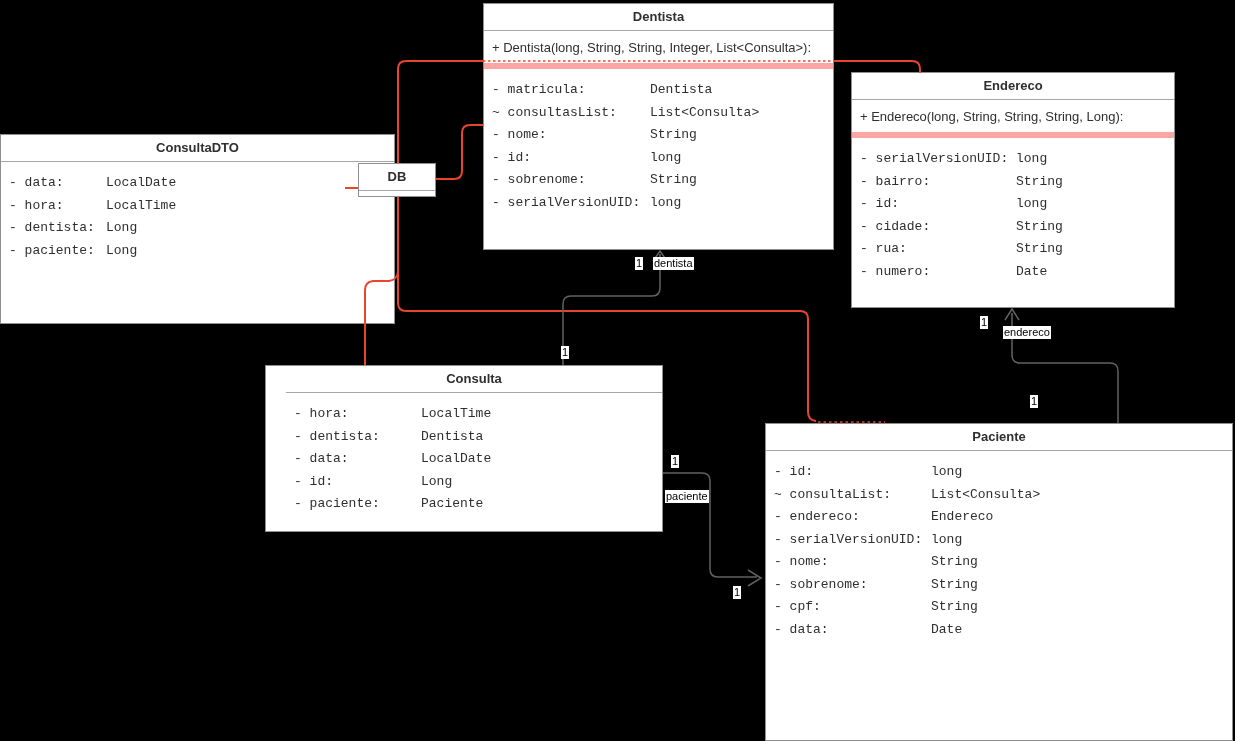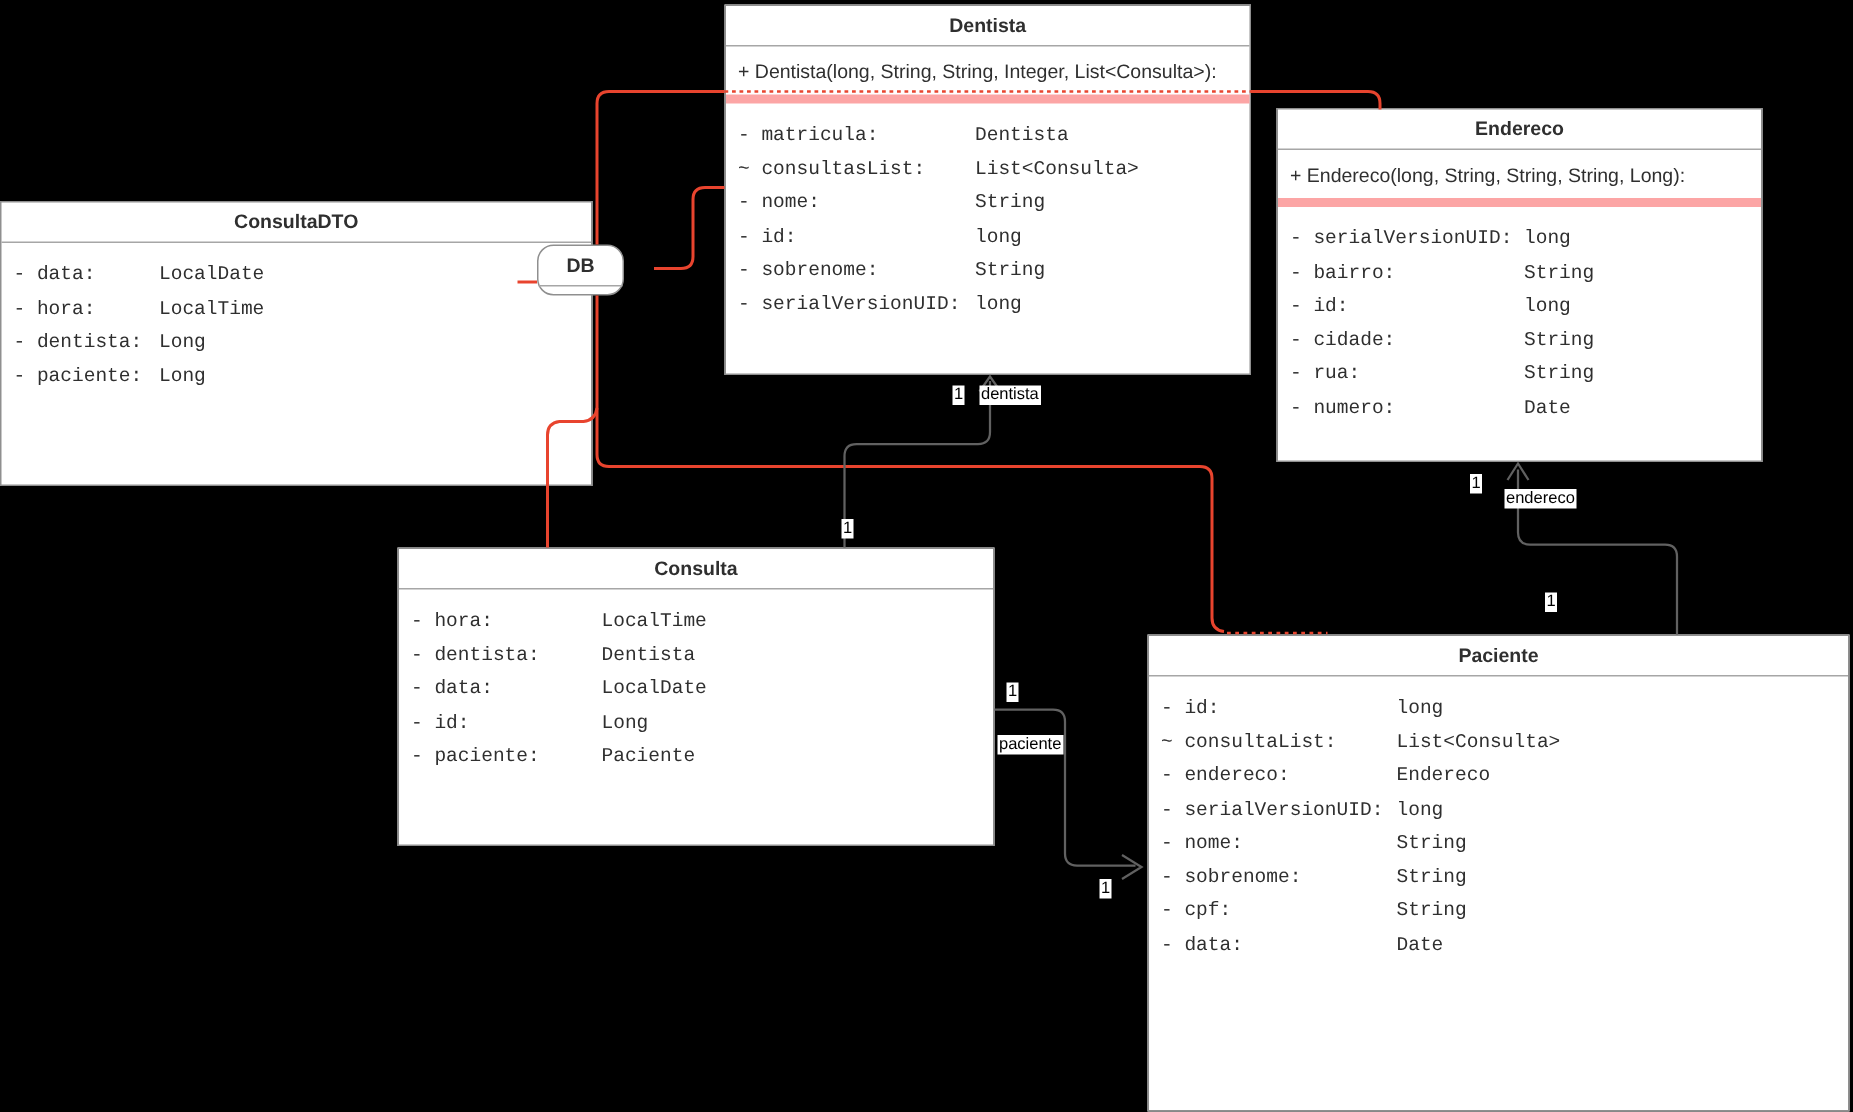--- a/index.html
+++ b/index.html
@@ -33,25 +33,25 @@
     white-space:nowrap;overflow:hidden;
   }
   .cls-attrs{padding:10px 8px 6px 8px;}
   .attr-row{line-height:22.5px;white-space:nowrap;display:flex;font-family:Liberation Mono, monospace;}
   .attr-name{display:inline-block;width:var(--nc,150px);flex:none;overflow:hidden;}
   .attr-type{display:inline-block;}
 
   #box-consultadto{left:0px;   top:95px;  width:395px;height:190px;margin-top:39px;--nc:97px;}
   #box-dentista   {left:483px; top:3px;   width:351px;height:247px;--nc:158px;}
   #box-endereco   {left:851px; top:72px;  width:324px;height:236px;--nc:156px;}
-  #box-consulta   {left:265px; top:365px; width:398px;height:199px;--nc:127px;}
+  #box-consulta   {left:265px; top:365px; width:398px;height:167px;padding-left:20px;--nc:127px;}
   #box-paciente   {left:765px; top:423px; width:468px;height:318px;--nc:157px;}
 
   
-  #box-db{left:358px;top:163px;width:58px;height:34px;z-index:2;border-radius:11px;}
+  #box-db{left:358px;top:163px;width:78px;height:34px;z-index:2;}
   #box-db .db-title{height:26px;line-height:26px;text-align:center;font-weight:700;border-bottom:1px solid #a6a6a6;}
 
   
   svg.wires{position:absolute;left:0;top:0;z-index:3;pointer-events:none;}
   svg.wires path{pointer-events:stroke;}
 
   
   .edge-label{
     position:absolute;z-index:4;
     background:#ffffff;color:#000;

